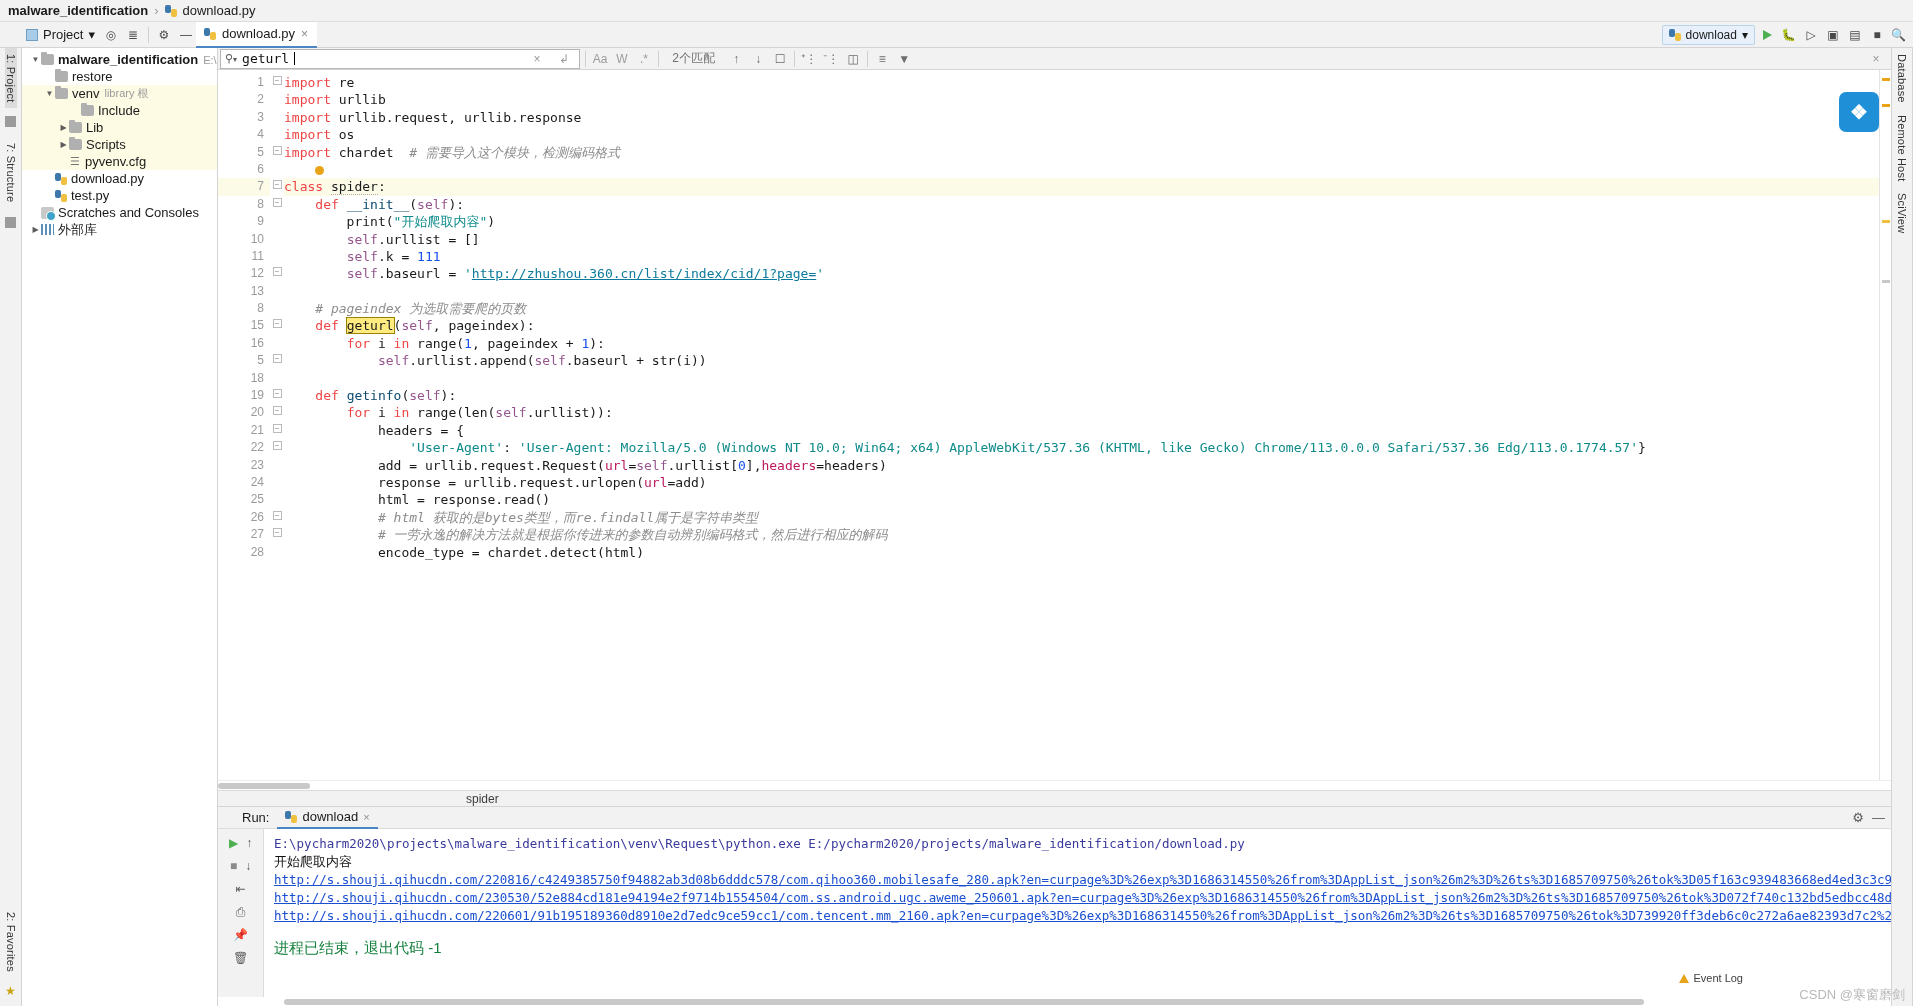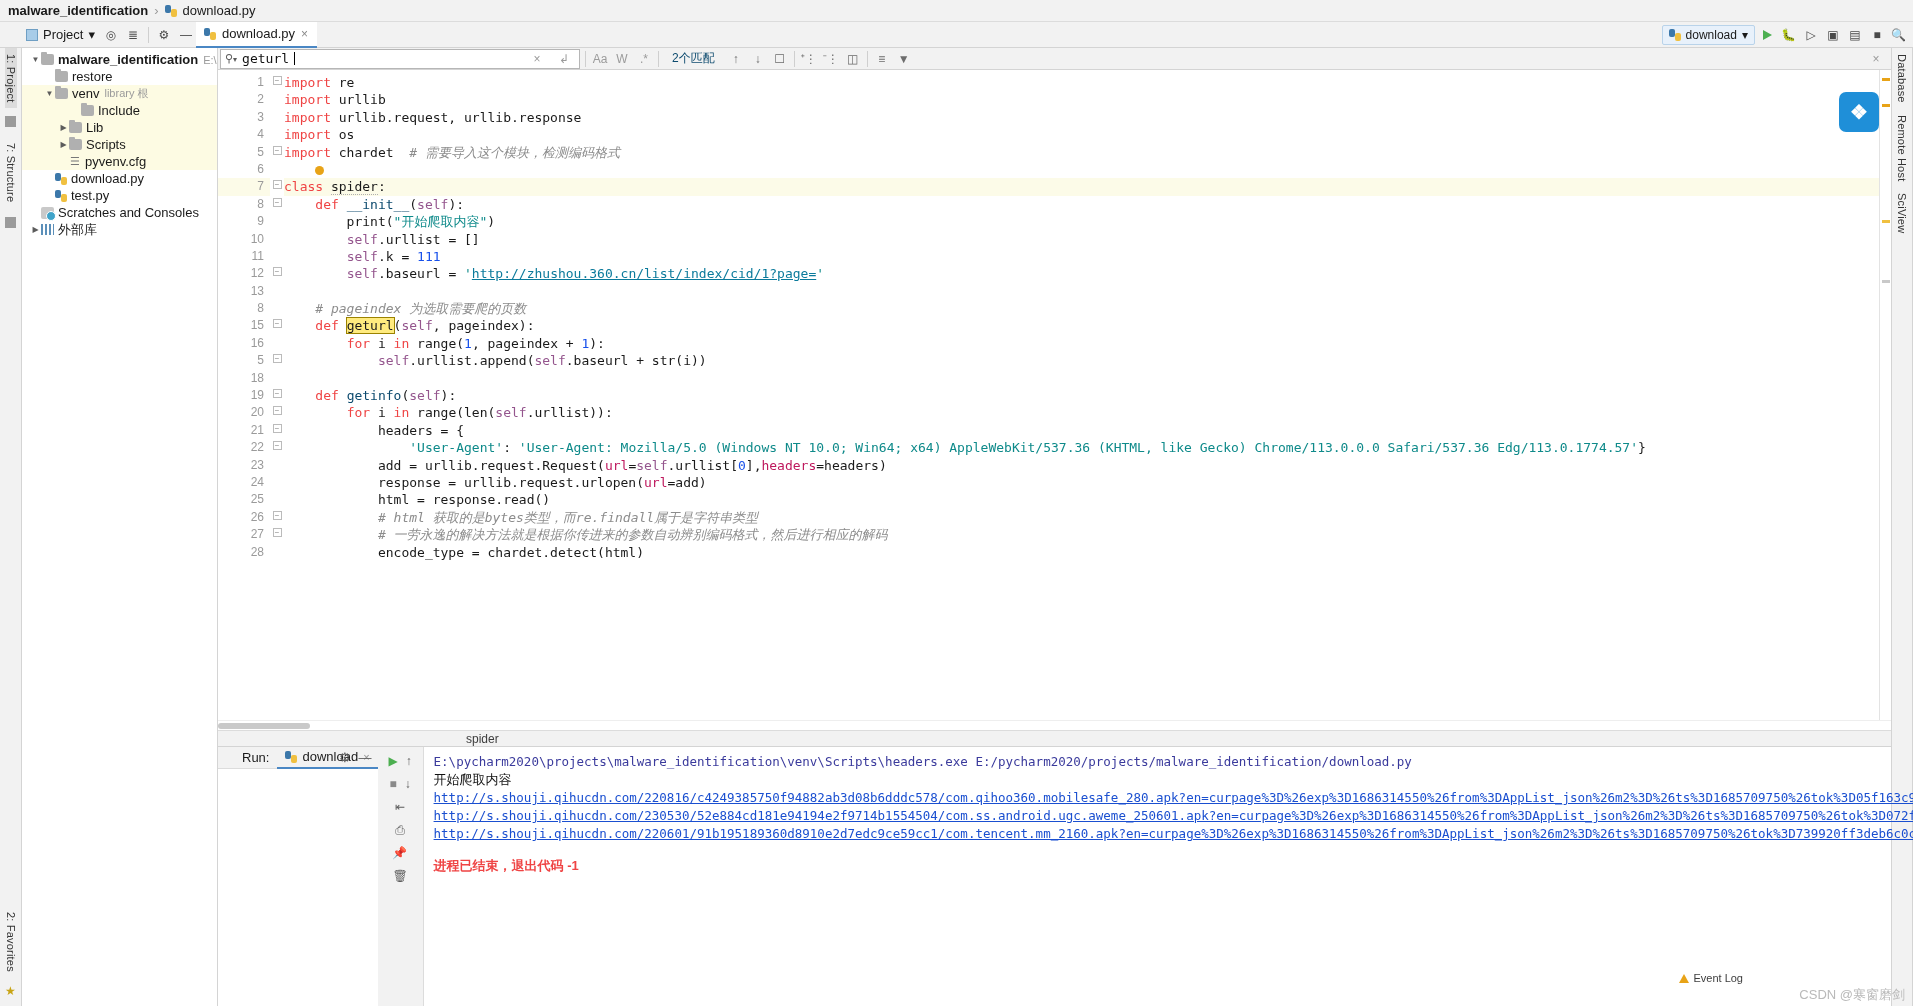--- a/index.html
+++ b/index.html
@@ -112,21 +112,21 @@
     flex:1; height:20px; background:#fff; border:1px solid #b6b6b6;
     display:flex; align-items:center; gap:5px; padding:0 4px; margin:0 2px;
     max-width:360px;
   }
   #findfield .q{ color:#5c5c5c; font-size:11px; }
   #find-value{ font-size:13px; color:#111; }
   .caret{ width:1px;height:13px;background:#000;display:inline-block; }
   .fbtn{ width:22px;height:20px;display:flex;align-items:center;justify-content:center;
          color:#6d6d6d;font-size:12px; }
   .fbtn.muted{ color:#9b9b9b; }
-  .matches{ font-size:12px; color:#0c4a6e; padding:0 10px; white-space:nowrap; }
+  .matches{ font-size:12px; color:#737373; padding:0 10px; white-space:nowrap;font-family:Liberation Mono, monospace; }
 
   
   #editorwrap{ flex:1; display:flex; background:#fff; position:relative; overflow:hidden; }
   #gutter{
     width:52px; background:#fff; border-right:0; flex:none;
     font-size:12px; color:#9a9a9a; text-align:right; padding-top:4px;
   }
   .gl{ height:17.4px; line-height:17.4px; padding-right:6px; position:relative; }
   .gl.cur{ background:#fcfbe8; }
   #foldcol{ width:14px; flex:none; background:#fff; }
@@ -157,21 +157,21 @@
   #hscroll{ height:10px; background:#fff; border-top:1px solid #eee; position:relative; }
   #hscroll .thumb{ position:absolute; left:0; top:2px; height:6px; width:92px; background:#c9c9c9; border-radius:3px; }
 
   
   #editor-crumb{
     height:16px; background:#f2f2f2; border-top:1px solid #dcdcdc;
     display:flex; align-items:center; padding-left:248px; font-size:12px; color:#3d3d3d;
   }
 
   
-  #runpanel{ height:260px; display:flex; flex-direction:row; background:#fff; border-top:1px solid #d4d4d4; }
+  #runpanel{ height:200px; display:flex; flex-direction:column; background:#fff; border-top:1px solid #d4d4d4; }
   #runhead{
     height:22px; background:#f2f2f2; display:flex; align-items:center; gap:8px;
     padding-left:24px; border-bottom:1px solid #dcdcdc; position:relative;
   }
   #runhead .rl{ font-size:13px; }
   .runtab{ display:flex;align-items:center;gap:5px;height:22px;padding:0 8px;
            border-bottom:2px solid #4a87c4; font-size:13px; }
   .runtab .x{ color:#8f8f8f; font-size:11px; }
   #runhead .right{ position:absolute; right:6px; display:flex; gap:8px; color:#5c5c5c; }
 
@@ -180,21 +180,21 @@
             display:flex; flex-direction:column; align-items:center; padding-top:3px; gap:1px; }
   .rr{ width:22px;height:22px;display:flex;align-items:center;justify-content:center;
        color:#5c5c5c; font-size:12px; }
   #console{
     flex:1; padding:6px 10px; font-family:"DejaVu Sans Mono","Liberation Mono",monospace;
     font-size:12.5px; line-height:18px; overflow:hidden; white-space:nowrap; position:relative;
   }
   #console .path{ color:#3a3a9c; }
   #console .zh{ color:#111; font-family:"Liberation Sans",sans-serif; font-size:13px; }
   #console .url{ color:#1a4fd0; text-decoration:underline; }
-  #console .end{ color:#ef4444; font-family:"Liberation Sans",sans-serif; font-size:13px;font-weight:bold; }
+  #console .end{ color:#15803d; font-family:"Liberation Sans",sans-serif; font-size:15px; }
   #conscroll{ height:9px; background:#fff; position:relative; }
   #conscroll .thumb{ position:absolute; left:66px; top:2px; height:6px; width:1360px;
                      background:#c9c9c9; border-radius:3px; }
 
   
   #eventlog{ position:absolute; right:170px; bottom:22px; font-size:11px; color:#3d3d3d;
              display:flex; align-items:center; gap:4px; }
   .warn-tri{ width:0;height:0;border-left:5px solid transparent;border-right:5px solid transparent;
              border-bottom:9px solid #e8a317; }
   #watermark{ position:absolute; right:8px; bottom:2px; font-size:13px; color:#b9b9b9; }
@@ -465,21 +465,21 @@
           <div class="rr" style="display:flex;gap:8px;">
             <span style="color:#8a8a8a">■</span>
             <span>↓</span>
           </div>
           <div class="rr">⇤</div>
           <div class="rr">⎙</div>
           <div class="rr">📌</div>
           <div class="rr">🗑</div>
         </div>
         <div id="console" class="mono">
-            <div class="path">E:\pycharm2020\projects\malware_identification\venv\Scripts\headers.exe E:/pycharm2020/projects/malware_identification/download.py</div>
+            <div class="path">E:\pycharm2020\projects\malware_identification\venv\Request\python.exe E:/pycharm2020/projects/malware_identification/download.py</div>
             <div class="zh">开始爬取内容</div>
             <div class="url">http://s.shouji.qihucdn.com/220816/c4249385750f94882ab3d08b6dddc578/com.qihoo360.mobilesafe_280.apk?en=curpage%3D%26exp%3D1686314550%26from%3DAppList_json%26m2%3D%26ts%3D1685709750%26tok%3D05f163c939483668ed4ed3c3c9c52e19%26v%</div>
             <div class="url">http://s.shouji.qihucdn.com/230530/52e884cd181e94194e2f9714b1554504/com.ss.android.ugc.aweme_250601.apk?en=curpage%3D%26exp%3D1686314550%26from%3DAppList_json%26m2%3D%26ts%3D1685709750%26tok%3D072f740c132bd5edbcc48d0ab49c41ea%</div>
             <div class="url">http://s.shouji.qihucdn.com/220601/91b195189360d8910e2d7edc9ce59cc1/com.tencent.mm_2160.apk?en=curpage%3D%26exp%3D1686314550%26from%3DAppList_json%26m2%3D%26ts%3D1685709750%26tok%3D739920ff3deb6c0c272a6ae82393d7c2%26v%3D%26f%3</div>
             <div class="end" style="margin-top: 14px;">进程已结束，退出代码 -1</div>
           </div>
       </div>
       <div id="conscroll">
         <div class="thumb"></div>
       </div>

